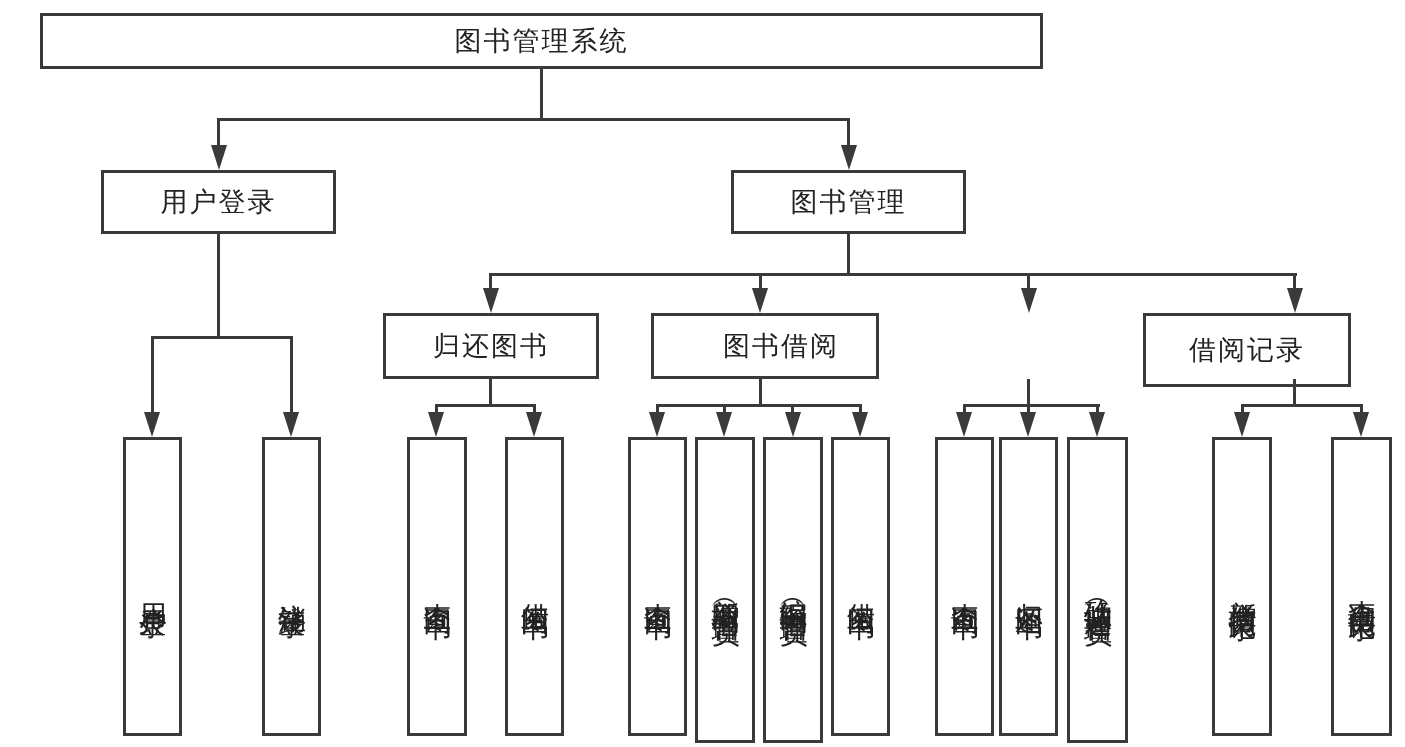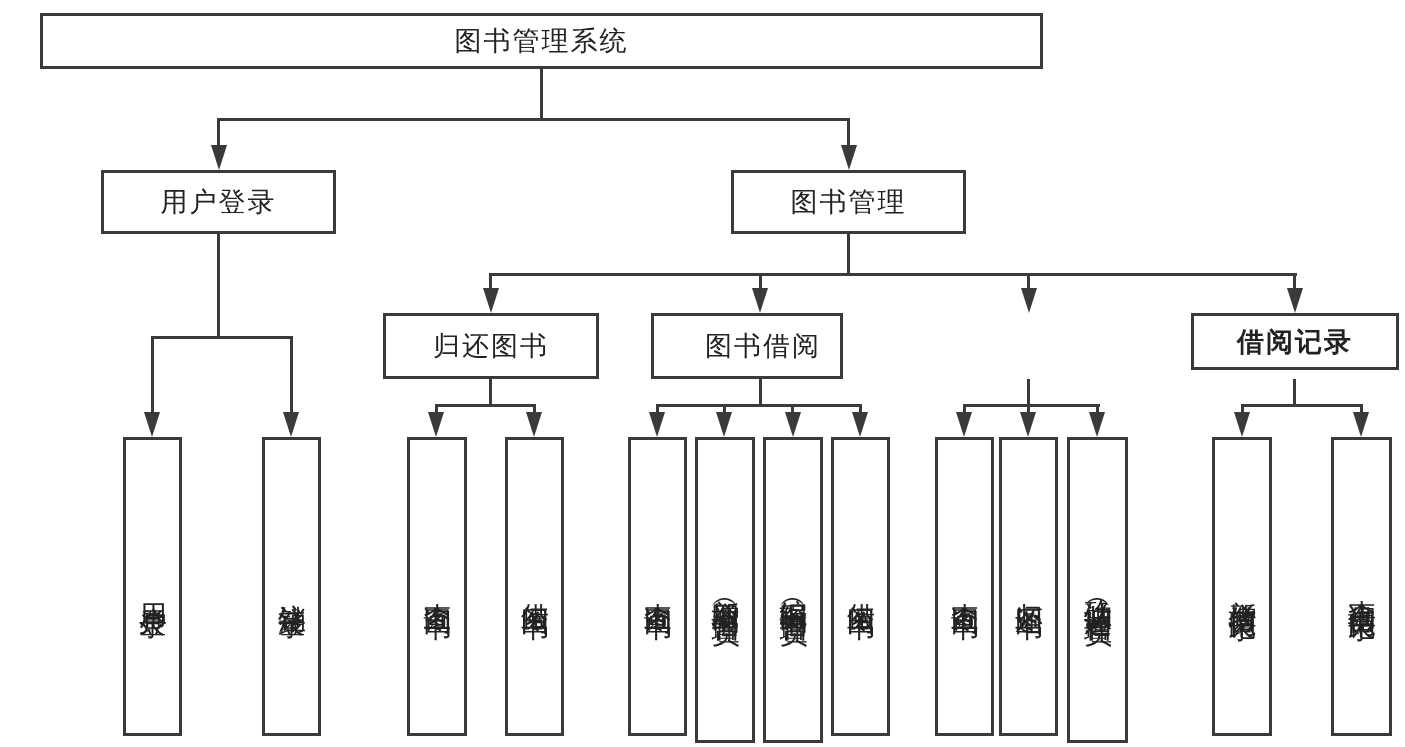--- a/index.html
+++ b/index.html
@@ -70,26 +70,26 @@
   </div>
 
   <div class="box" style="left:712px;top:170px;width:235px;height:64px;">
     <span class="hlabel">图书管理</span>
   </div>
 
   <div class="box" style="left:364px;top:313px;width:216px;height:66px;">
     <span class="hlabel">归还图书</span>
   </div>
 
-  <div class="box" style="left:632px;top:313px;width:192px;height:66px;padding-left:32px;">
+  <div class="box" style="left:632px;top:313px;width:228px;height:66px;padding-left:32px;">
     <span class="hlabel">图书借阅</span>
   </div>
 
 
-  <div class="box" style="left:1172px;top:313px;width:208px;height:57px;font-weight:bold;">
+  <div class="box" style="left:1124px;top:313px;width:208px;height:74px;">
     <span class="hlabel">借阅记录</span>
   </div>
 
   <div class="box leaf" style="left:104px;top:437px;width:59px;height:299px;">
     <span class="vlabel">用户登录</span>
   </div>
   <div class="box leaf" style="left:243px;top:437px;width:59px;height:299px;">
     <span class="vlabel">注销登录</span>
   </div>
 

